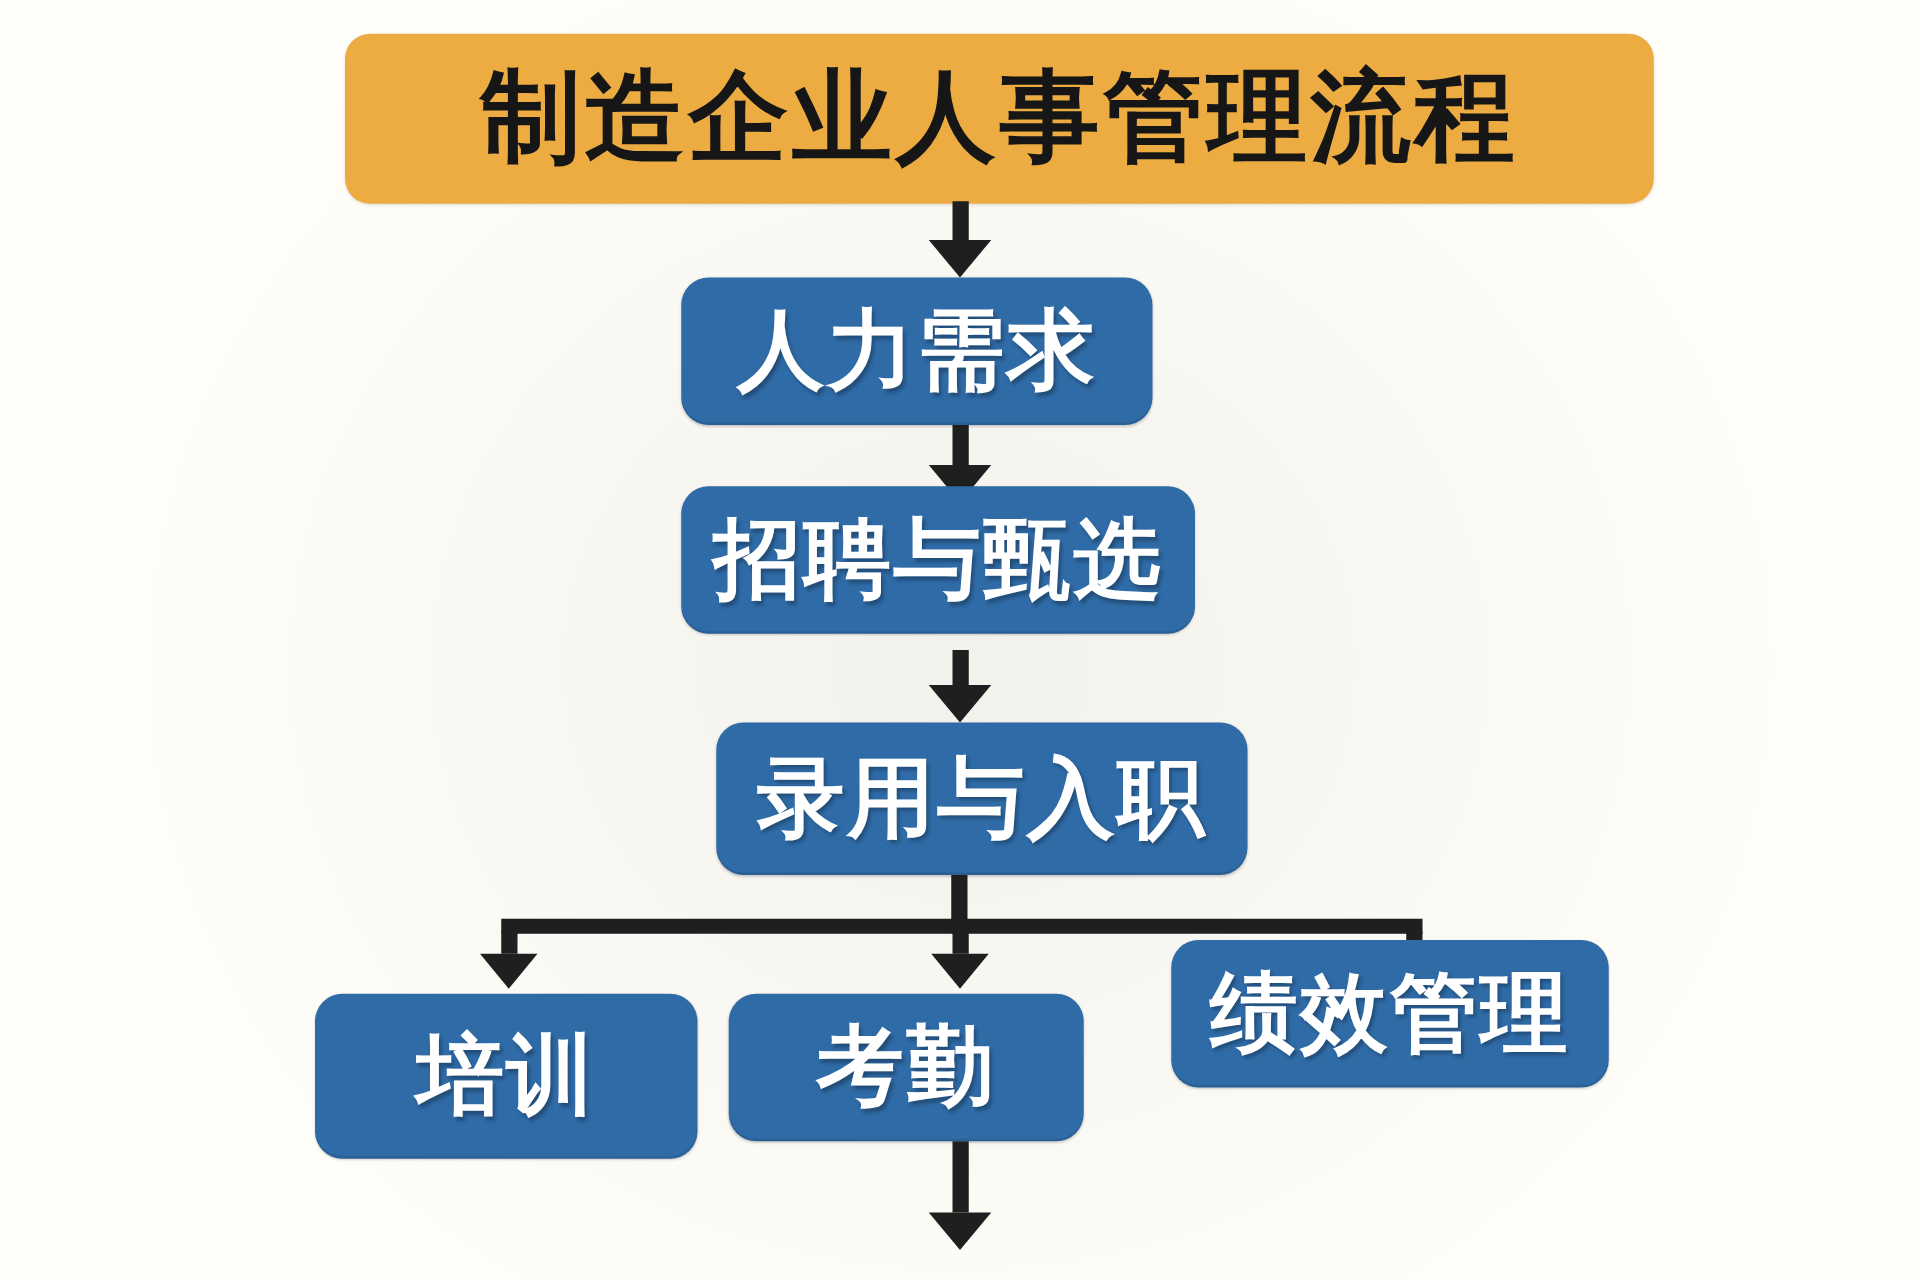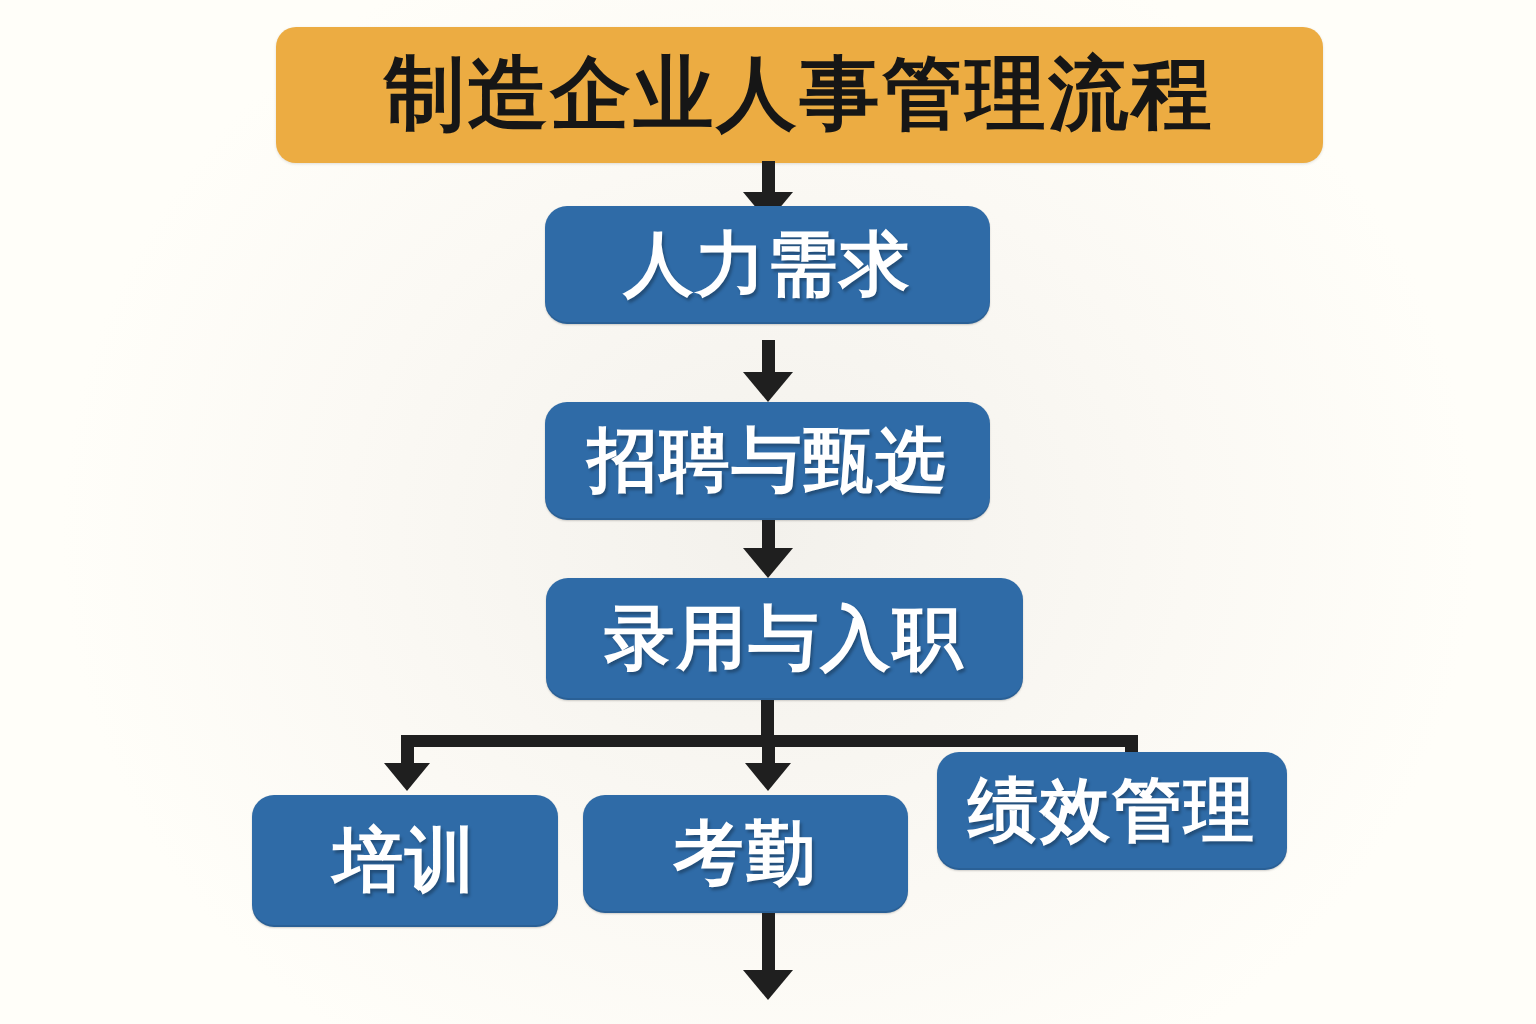--- a/index.html
+++ b/index.html
@@ -53,39 +53,39 @@
 
   <div class="banner">
     <span class="banner-text">制造企业人事管理流程</span>
   </div>
 
   <div class="arrow" style="left:743px;top:161px;height:61px">
     <div class="stem"></div>
     <div class="head"></div>
   </div>
 
-  <div class="node" style="left:545px;top:206px;width:445px;height:118px">
+  <div class="node" style="left:545px;top:222px;width:377px;height:118px">
     <span>人力需求</span>
   </div>
 
   <div class="arrow" style="left:743px;top:340px;height:62px">
     <div class="stem"></div>
     <div class="head"></div>
   </div>
 
-  <div class="node" style="left:545px;top:402px;width:445px;height:118px">
+  <div class="node" style="left:545px;top:389px;width:411px;height:118px">
     <span>招聘与甄选</span>
   </div>
 
   <div class="arrow" style="left:743px;top:520px;height:58px">
     <div class="stem"></div>
     <div class="head"></div>
   </div>
 
-  <div class="node" style="left:546px;top:578px;width:477px;height:122px">
+  <div class="node" style="left:573px;top:578px;width:425px;height:122px">
     <span>录用与入职</span>
   </div>
 
   <div class="line" style="left:761px;top:700px;width:13px;height:47px"></div>
   <div class="line" style="left:401px;top:735px;width:737px;height:12px"></div>
 
   <div class="arrow small" style="left:384px;top:745px;height:46px">
     <div class="stem"></div>
     <div class="head"></div>
   </div>
@@ -94,21 +94,21 @@
     <div class="head"></div>
   </div>
   <div class="arrow small" style="left:1108px;top:745px;height:46px">
     <div class="stem"></div>
     <div class="head"></div>
   </div>
 
   <div class="node" style="left:252px;top:795px;width:306px;height:132px">
     <span>培训</span>
   </div>
-  <div class="node" style="left:583px;top:795px;width:325px;height:118px">
+  <div class="node" style="left:583px;top:795px;width:284px;height:118px">
     <span>考勤</span>
   </div>
   <div class="node" style="left:937px;top:752px;width:350px;height:118px">
     <span>绩效管理</span>
   </div>
 
   <div class="arrow" style="left:743px;top:913px;height:87px">
     <div class="stem"></div>
     <div class="head"></div>
   </div>

